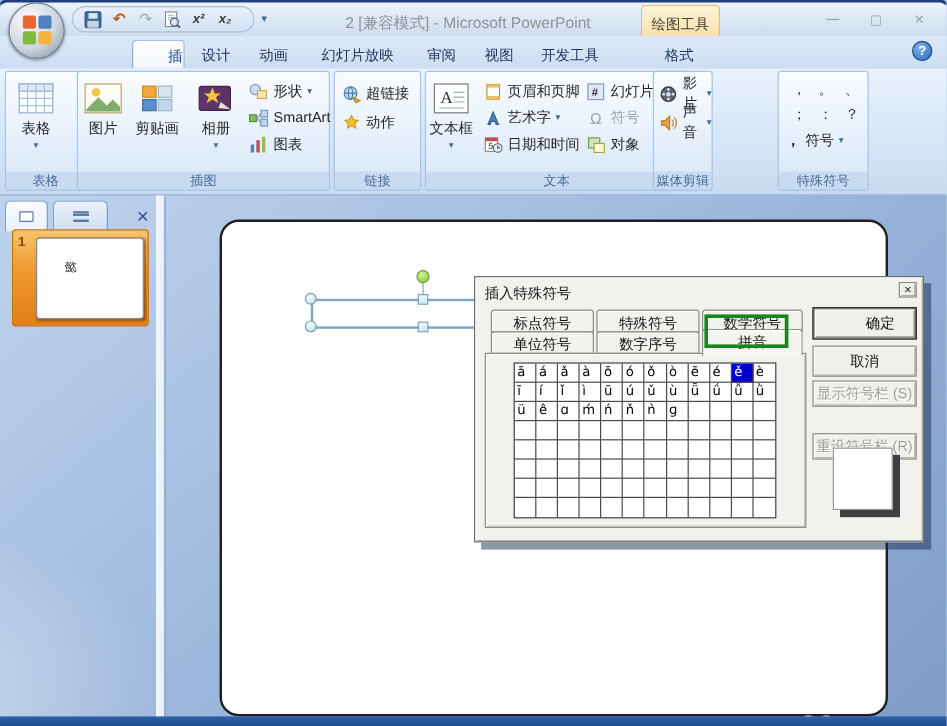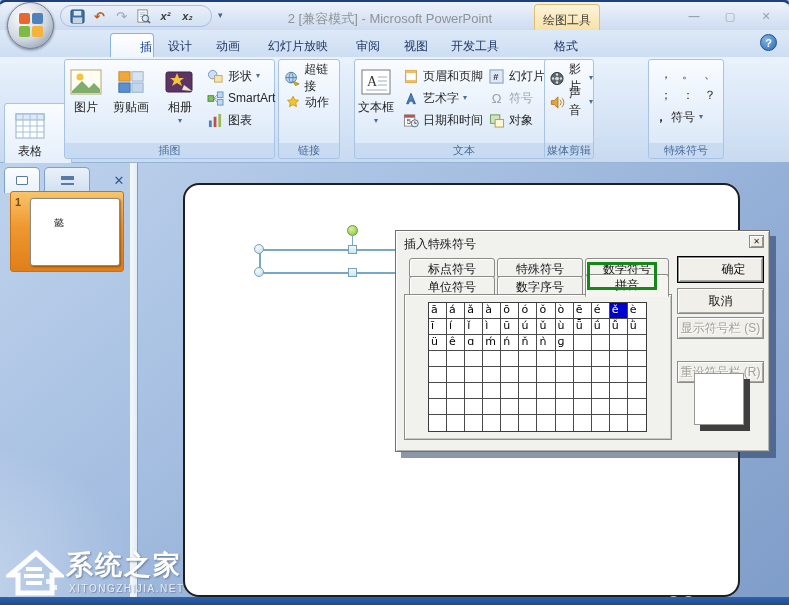--- a/index.html
+++ b/index.html
@@ -192,21 +192,21 @@
     <div class="rtab" style="left:254px;width:88px;">幻灯片放映</div>
     <div class="rtab" style="left:346px;width:44px;">审阅</div>
     <div class="rtab" style="left:394px;width:44px;">视图</div>
     <div class="rtab" style="left:442px;width:66px;">开发工具</div>
     <div class="rtab" style="left:536px;width:60px;">格式</div>
   </div>
   <div class="help-btn">?</div>
 
   <div class="ribbon">
 
-    <div class="rgroup" style="left:4px;width:68px;margin-top:44px;">
+    <div class="rgroup" style="left:4px;width:68px;">
       <div class="bigbtn" style="left:8px;">
         <span class="ico32">
           <svg width="30" height="26" viewBox="0 0 30 26">
               <rect x="1" y="1" width="28" height="24" fill="#fdfefe" stroke="#95b0d0"></rect>
               <rect x="1" y="1" width="28" height="6" fill="#dce9f8" stroke="#95b0d0"></rect>
               <path d="M1 13h28M1 19h28M8 1v24M15 1v24M22 1v24" stroke="#a8c0dc"></path>
             </svg>
         </span>
         <span>表格</span>
         <span class="dd">▾</span>
@@ -274,21 +274,21 @@
               <rect x="2" y="8" width="3" height="7" fill="#4f81bd"></rect>
               <rect x="7" y="4" width="3" height="11" fill="#c0504d"></rect>
               <rect x="12" y="1" width="3" height="14" fill="#9bbb59"></rect>
             </svg>
         </span>
         <span>图表</span>
       </div>
       <div class="glabel">插图</div>
     </div>
 
-    <div class="rgroup" style="left:278px;width:62px;">
+    <div class="rgroup" style="left:278px;width:73px;">
       <div class="smallbtn" style="left:5px;top:9px;">
         <span class="ico16">
           <svg width="16" height="15" viewBox="0 0 18 16">
               <circle cx="8" cy="7" r="6" fill="#bcd9ee" stroke="#4a7ab0"></circle>
               <path d="M2 7h12M8 1c3 3 3 9 0 12M8 1c-3 3-3 9 0 12" stroke="#4a7ab0" fill="none"></path>
               <path d="M10 11l7 3-4 2z" fill="#d8b23c" stroke="#a8841e"></path>
             </svg>
         </span>
         <span>超链接</span>
       </div>
@@ -578,33 +578,19 @@
           </div>
       </div>
 
       <div class="dlg-btn default" style="top:25px;height:27px;line-height:25px;">确定</div>
       <div class="dlg-btn disabled" style="top:86px;height:22px;line-height:20px;">显示符号栏 (S)</div>
       <div class="dlg-btn" style="top:57px;height:26px;line-height:24px;">取消</div>
       <div class="dlg-btn disabled" style="top:130px;height:22px;line-height:20px;">重设符号栏 (R)</div>
       <div class="preview-box"></div>
     </div>
 
-    <div class="watermark">
-      <span>
-        <svg width="58" height="54" viewBox="0 0 58 54">
-            <path d="M4 30L30 8l24 22h-8v18H12V30z" fill="none" stroke="#ffffff" stroke-width="5" opacity=".95"></path>
-            <rect x="20" y="22" width="16" height="4" fill="#fff"></rect>
-            <rect x="18" y="29" width="20" height="4" fill="#fff"></rect>
-            <rect x="20" y="36" width="16" height="4" fill="#fff"></rect>
-            <rect x="40" y="34" width="5" height="5" fill="#fff" opacity=".8"></rect>
-            <rect x="46" y="40" width="5" height="5" fill="#fff" opacity=".8"></rect>
-          </svg>
-      </span>
-      <div class="wm-title">系统之家</div>
-      <div class="wm-domain">XITONGZHIJIA.NET</div>
-    </div>
 
     <div class="dot" style="left:668px;"></div>
     <div class="dot" style="left:683px;"></div>
     <div class="bottom-strip"></div>
   </div>
 
 </div>
 
 </body></html>

